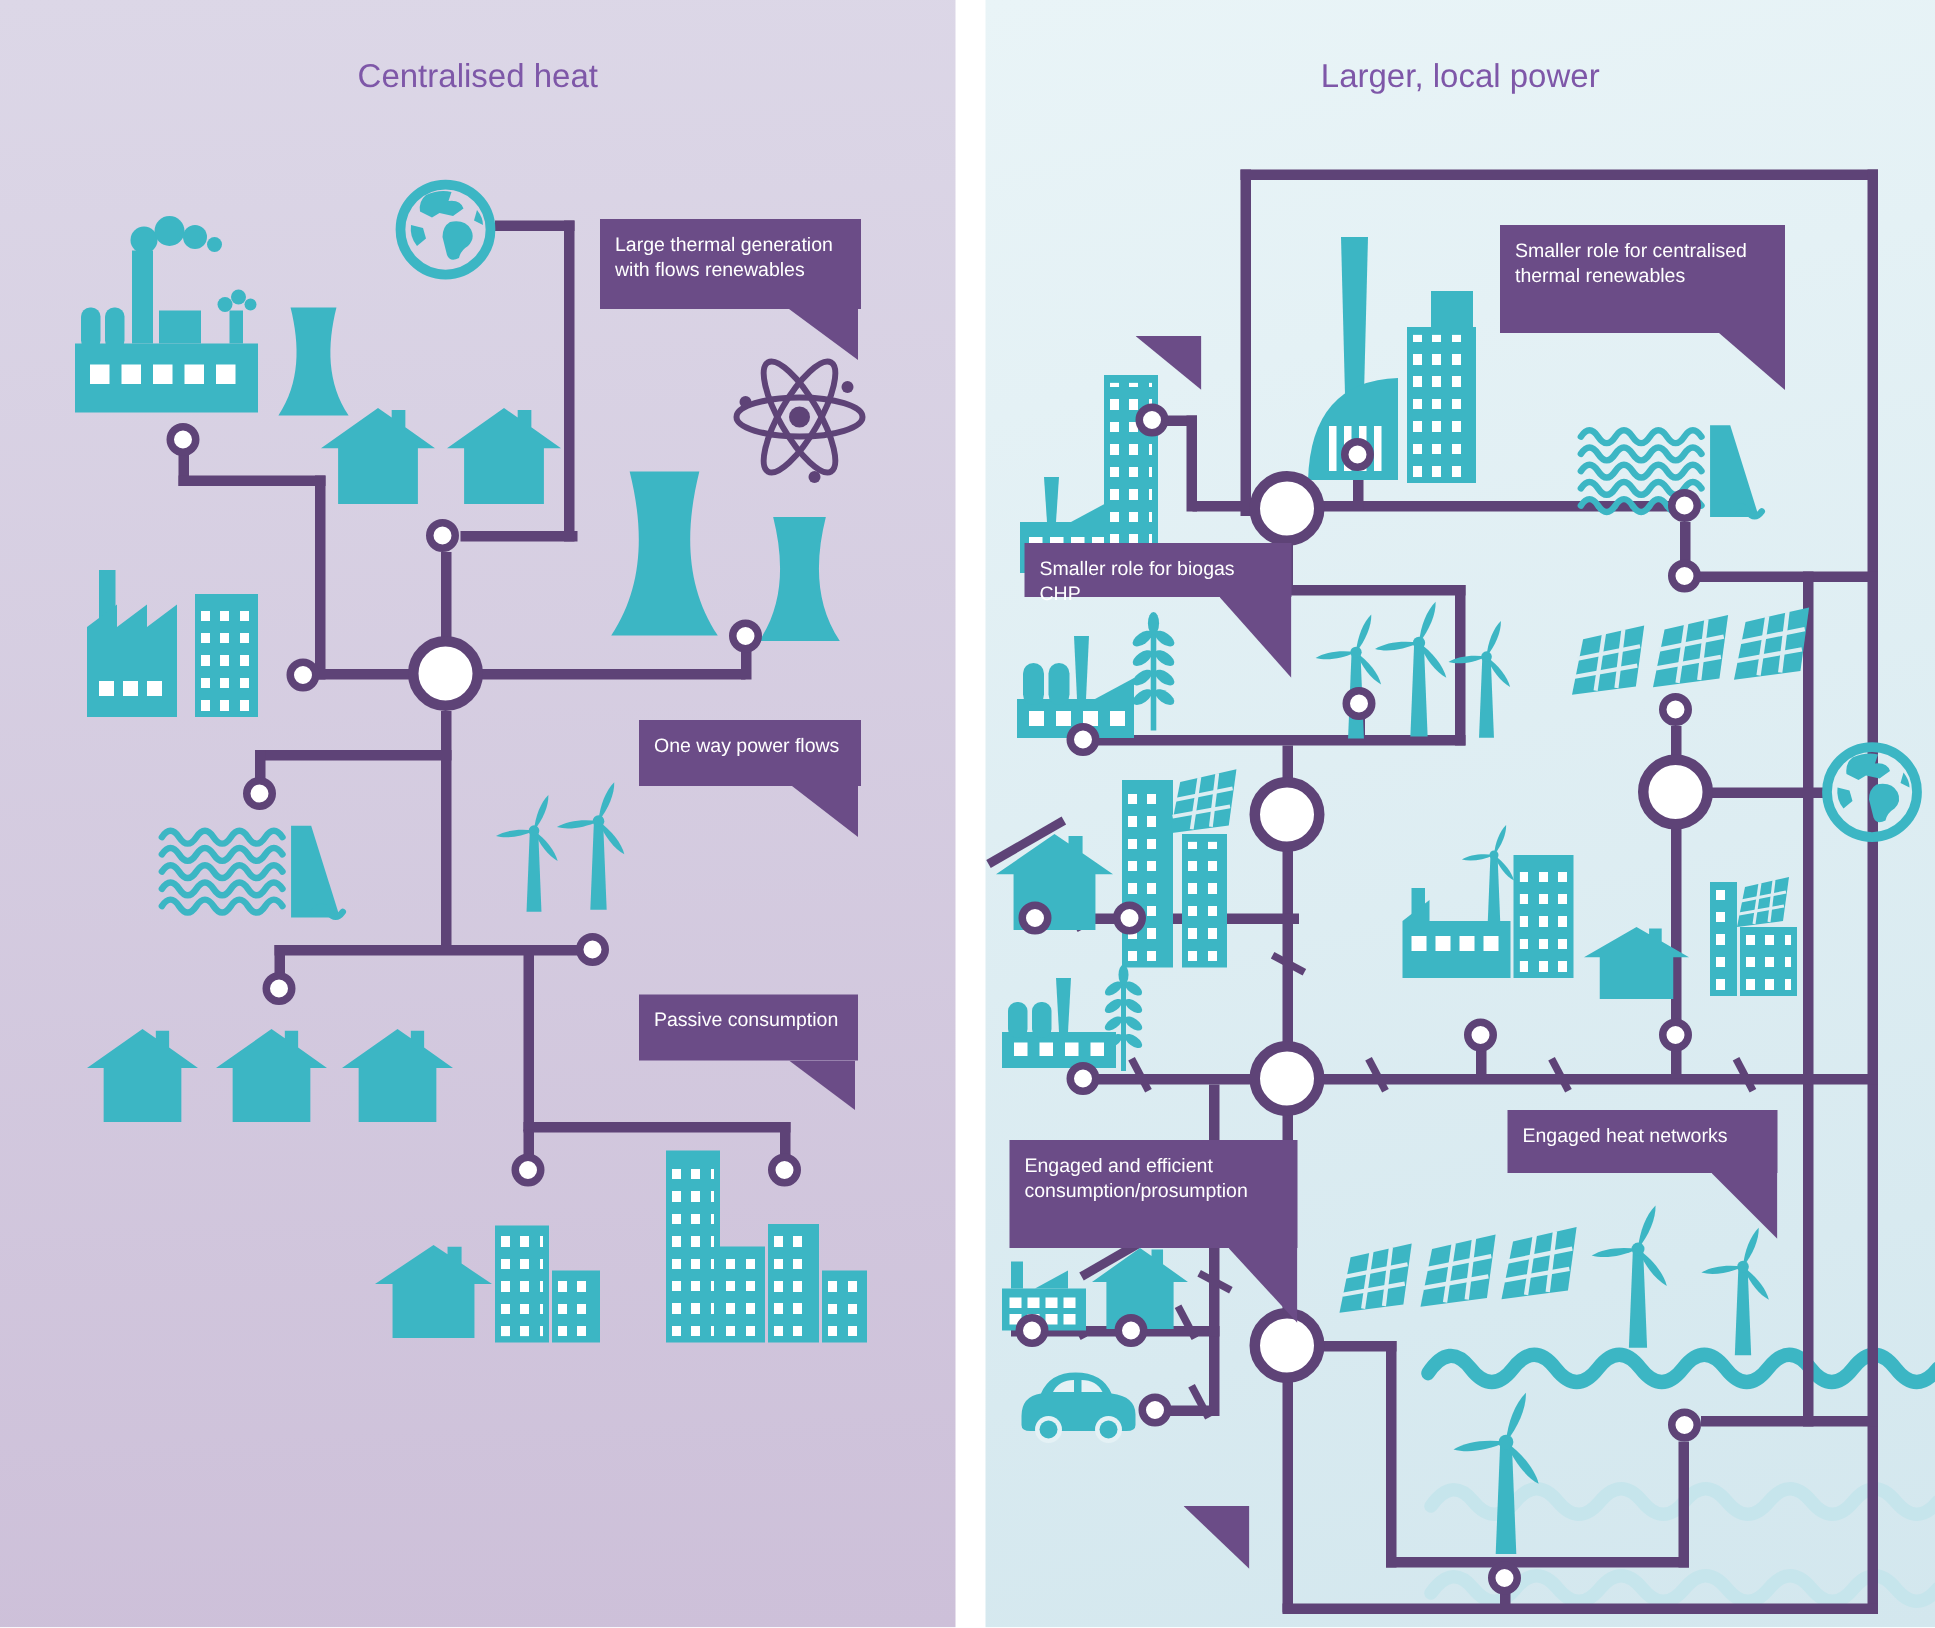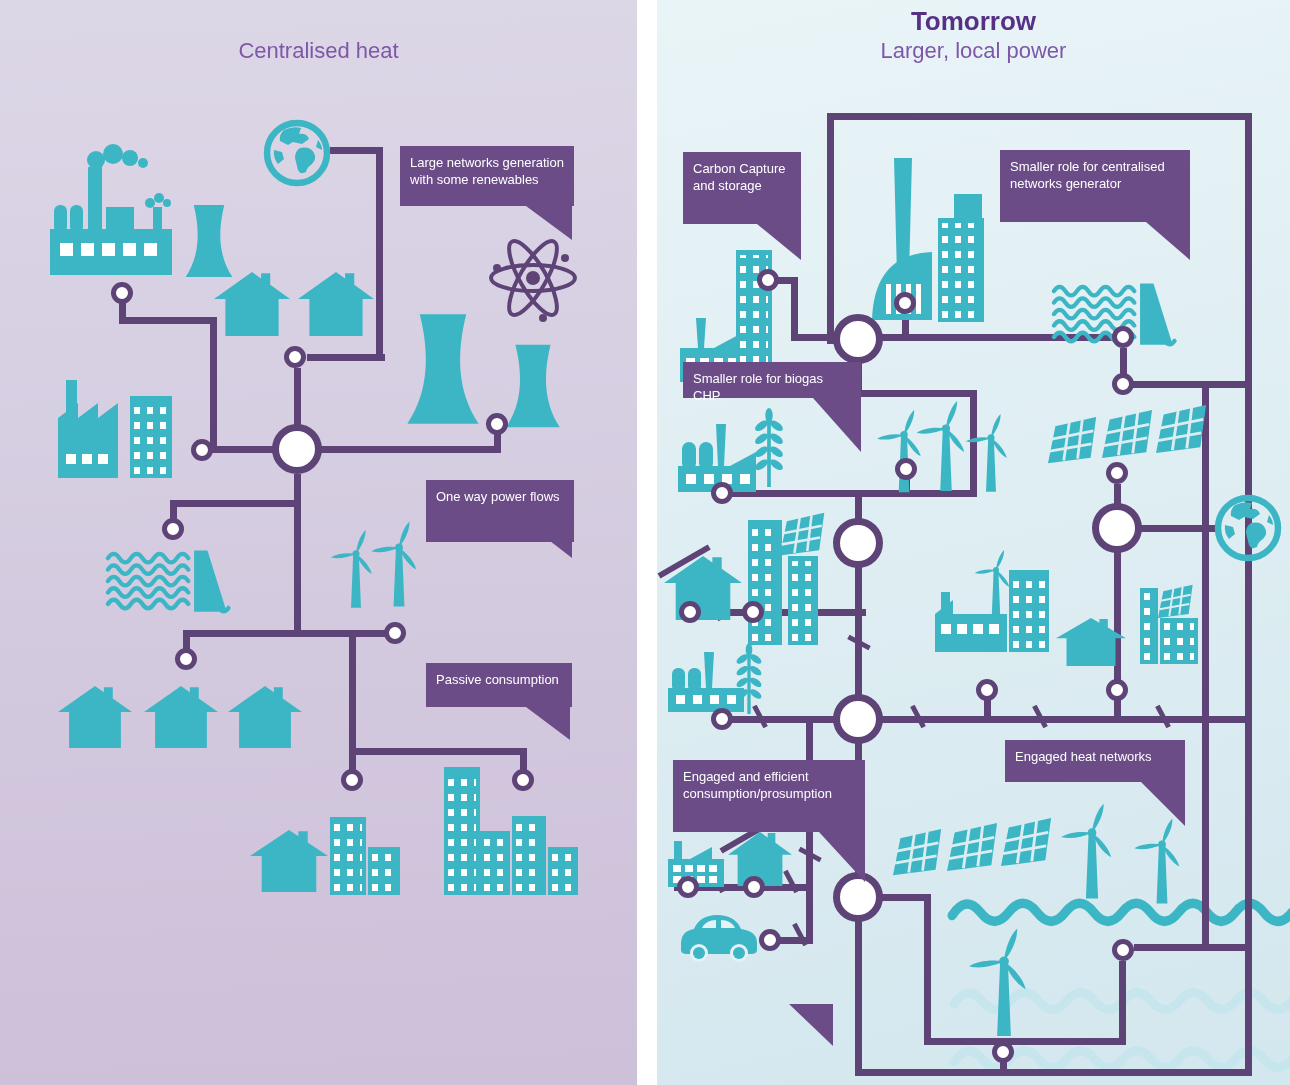--- a/index.html
+++ b/index.html
@@ -228,30 +228,29 @@
     <div class="bldg" style="left:480px;top:831px;width:30px;height:64px">
         <div class="windows"></div>
       </div>
     <div class="bldg" style="left:512px;top:816px;width:34px;height:79px">
         <div class="windows"></div>
       </div>
     <div class="bldg" style="left:548px;top:847px;width:30px;height:48px">
         <div class="windows"></div>
       </div>
 
-    <div class="callout" style="left:400px;top:146px;width:174px;height:60px">Large networks generation with some renewables</div>
+    <div class="callout" style="left:400px;top:146px;width:174px;height:60px">Large thermal generation with flows renewables</div>
     <div class="tail" style="left:526px;top:206px;width:46px;height:34px"></div>
-    <div class="callout" style="left:426px;top:480px;width:148px;height:62px">One way power flows</div>
+    <div class="callout" style="left:426px;top:480px;width:148px;height:44px">One way power flows</div>
     <div class="tail" style="left:528px;top:524px;width:44px;height:34px"></div>
     <div class="callout" style="left:426px;top:663px;width:146px;height:44px">Passive consumption</div>
     <div class="tail" style="left:526px;top:707px;width:44px;height:33px"></div>
   </div>
 
   <div class="panel panel-right">
-    <div class="ptitle">Tomorrow</div>
     <div class="psub">Larger, local power</div>
 
     <div class="ln lnz" style="left:170px;top:113px;width:425px;height:7px"></div>
     <div class="ln lnz" style="left:170px;top:113px;width:7px;height:231px"></div>
     <div class="ln lnz" style="left:588px;top:113px;width:7px;height:962px"></div>
     <div class="ln lnz" style="left:138px;top:334px;width:335px;height:7px"></div>
     <div class="ln lnz" style="left:121px;top:277px;width:20px;height:7px"></div>
     <div class="ln lnz" style="left:134px;top:277px;width:7px;height:64px"></div>
     <div class="ln lnz" style="left:245px;top:313px;width:7px;height:27px"></div>
     <div class="ln lnz" style="left:463px;top:348px;width:7px;height:36px"></div>
@@ -518,24 +517,23 @@
         <path d="M3 38 Q3 25 16 23 Q22 9 39 9 Q57 9 63 23 Q79 25 79 37 L79 44 Q79 48 73 48 L9 48 Q3 48 3 44 Z"></path>
       </g>
       <path fill="#e4f1f5" d="M24 22 Q28 14 38 14 L38 22 Z"></path>
         <path fill="#e4f1f5" d="M43 14 Q53 14 57 22 L43 22 Z"></path>
       <circle fill="#e4f1f5" cx="21" cy="47" r="9"></circle>
         <circle fill="#e4f1f5" cx="61" cy="47" r="9"></circle>
       <circle class="ft" cx="21" cy="47" r="6"></circle>
         <circle class="ft" cx="61" cy="47" r="6"></circle>
     </svg>
 
-    <div class="callout" style="left:26px;top:152px;width:118px;height:72px">Carbon Capture and storage</div>
     <div class="tail" style="left:100px;top:224px;width:44px;height:36px"></div>
 
-    <div class="callout" style="left:343px;top:150px;width:190px;height:72px">Smaller role for centralised networks generator</div>
+    <div class="callout" style="left:343px;top:150px;width:190px;height:72px">Smaller role for centralised thermal renewables</div>
     <div class="tail" style="left:489px;top:222px;width:44px;height:38px"></div>
 
     <div class="callout" style="left:26px;top:362px;width:178px;height:36px">Smaller role for biogas CHP</div>
     <div class="tail" style="left:156px;top:398px;width:48px;height:54px"></div>
 
     <div class="callout" style="left:16px;top:760px;width:192px;height:72px">Engaged and efficient consumption/prosumption</div>
     <div class="tail" style="left:162px;top:832px;width:46px;height:50px"></div>
 
     <div class="callout" style="left:348px;top:740px;width:180px;height:42px">Engaged heat networks</div>
     <div class="tail" style="left:484px;top:782px;width:44px;height:44px"></div>

